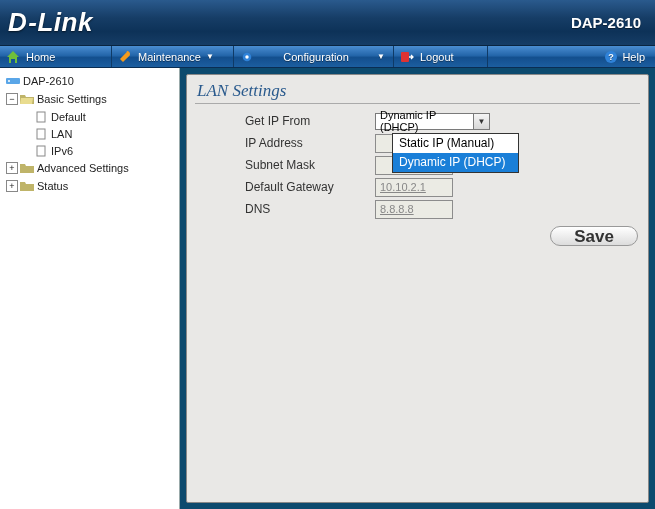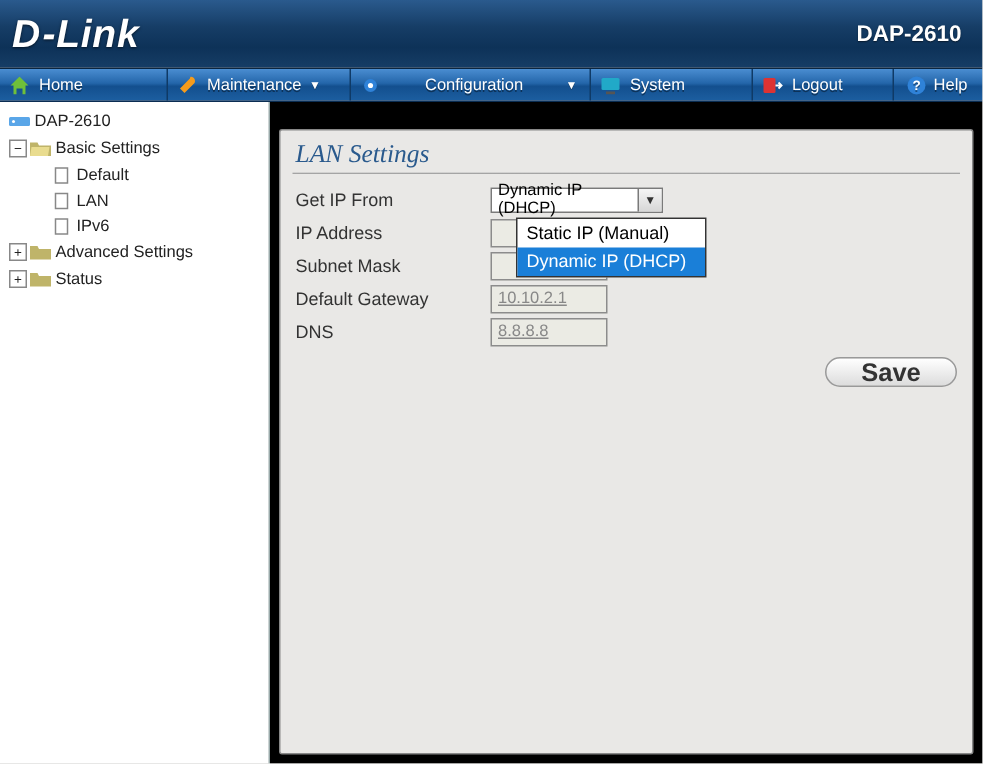--- a/index.html
+++ b/index.html
@@ -20,37 +20,37 @@
   .nav-item.system { width:108px; }
   .nav-item.logout { width:94px; }
   .nav-item.help { flex:1; border-right:none; justify-content:flex-end; padding-right:10px;}
   .nav-icon { width:14px; height:14px; margin-right:6px; display:flex; align-items:center; justify-content:center; font-size:10px;}
   .caret { margin-left:5px; font-size:8px;}
   .nav-item.help .nav-icon{ margin-right:4px; }
 
   
   .body { display:flex; height: calc(509px - 46px - 22px); }
   .side { width:180px; padding:4px 0 0 4px; background:#fff; border:1px solid #9aa; border-top:none; border-bottom:none; border-left:none;}
-  .main-wrap { flex:1; padding:18px 6px 6px 6px; background: #000000;}
+  .main-wrap { flex:1; padding:6px 6px 6px 6px; background: #0c4a6e;}
   .main { width:100%; height:100%; border:1px solid #888; border-radius:2px; background:#e9e8e6; display:flex; flex-direction:column;}
 
   
   .tree { font-size:11px; color:#222; }
   .tree-node { display:flex; align-items:center; height:18px; padding:0 2px; white-space:nowrap; cursor:pointer;}
   .tree-node .expander{ width:12px; height:12px; display:inline-flex; align-items:center; justify-content:center; border:1px solid #888; font-size:9px; line-height:1; margin-right:2px; background:#fff;}
   .tree-node .tree-icon{ width:14px; height:12px; margin-right:3px; display:inline-flex; align-items:center; justify-content:center;}
   .tree-child { padding-left:30px; display:flex; align-items:center; height:17px; font-size:11px; color:#222; cursor:pointer;}
   .tree-child .dot-icon { width:14px; height:12px; margin-right:3px; display:inline-flex; align-items:center; justify-content:center;}
 
   .icon-device svg, .icon-folder svg, .icon-page svg { display:block; }
 
   
   .panel-title { font-size:17px; font-style:italic; color:#2a5a8d; padding:6px 0 2px 10px; font-family: Georgia, 'Times New Roman', serif;}
   .hr { height:1px; background:linear-gradient(#bbb,#999); margin:0 8px 6px 8px;}
-  .form-area { padding:0 10px; font-size:12px; color:#333; position:relative; flex:1;}
+  .form-area { padding:0 10px; font-size:12px; color:#333; position:relative; flex:1;margin-left:48px;}
   .form-row { display:flex; align-items:center; height:22px;}
   .form-row .lbl { width:130px;}
   .form-row input[type=text]{ height:19px; font-size:11px; padding:1px 4px; border:1px solid #8c8c8c; background:#fff; width:78px; color:#888;}
   .form-row input[readonly]{ background:#ebebe4;text-decoration:underline; }
 
   
   .combo { position:relative; width:115px; height:17px; border:1px solid #7a7a7a; background:#fff; font-size:11px; display:flex; align-items:center;}
   .combo-text { flex:1; padding:0 4px; color:#000;}
   .combo-btn { width:16px; height:100%; border-left:1px solid #7a7a7a; background:linear-gradient(#f5f5f5,#d7d7d7); display:flex; align-items:center; justify-content:center; font-size:8px; color:#333;}
   .combo-drop { position:absolute; top:19px; left:16px; width:127px; border:1px solid #333; background:#fff; z-index:10; font-size:12px;}
@@ -95,29 +95,20 @@
   </div>
   <div class="nav-item config">
     <span class="nav-icon">
       <svg width="14" height="12" viewBox="0 0 14 14">
           <circle cx="7" cy="7" r="5" class="ico-blue"></circle>
           <circle cx="7" cy="7" r="2" fill="#fff"></circle>
         </svg>
     </span>
     <span>Configuration</span>
     <span class="caret">▼</span>
-  </div>
-  <div class="nav-item system">
-    <span class="nav-icon">
-      <svg width="14" height="12" viewBox="0 0 14 12">
-          <rect x="1" y="1" width="12" height="8" rx="1" class="ico-cyan"></rect>
-          <rect x="4" y="10" width="6" height="2" fill="#555"></rect>
-        </svg>
-    </span>
-    <span>System</span>
   </div>
   <div class="nav-item logout">
     <span class="nav-icon">
       <svg width="14" height="12" viewBox="0 0 14 12">
           <rect x="1" y="1" width="8" height="10" rx="1" class="ico-red"></rect>
           <path d="M9 6h4M11 4l2 2-2 2" stroke="#fff" stroke-width="1.3" fill="none"></path>
         </svg>
     </span>
     <span>Logout</span>
   </div>

